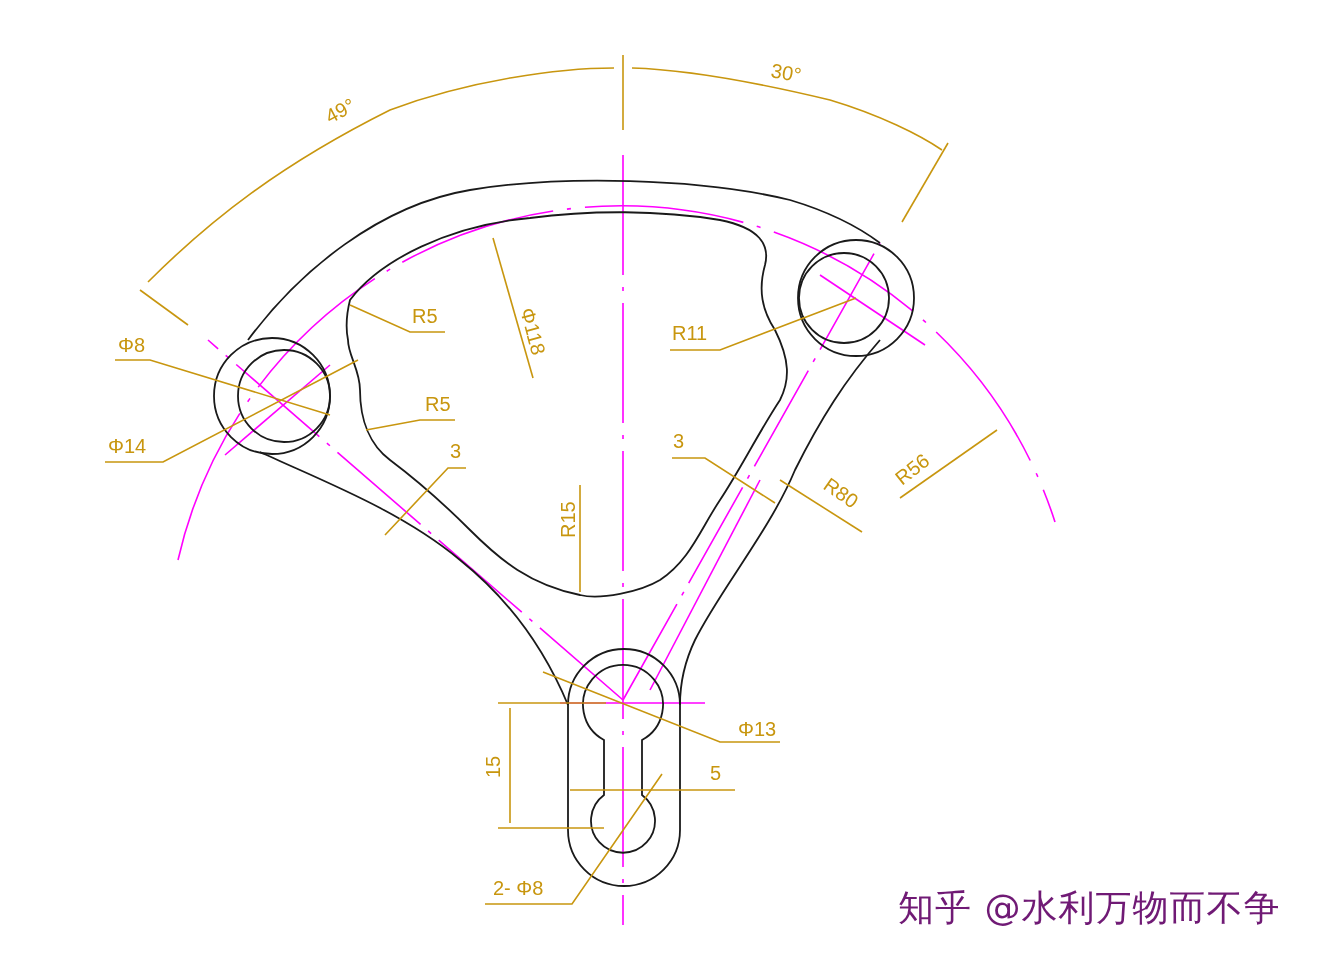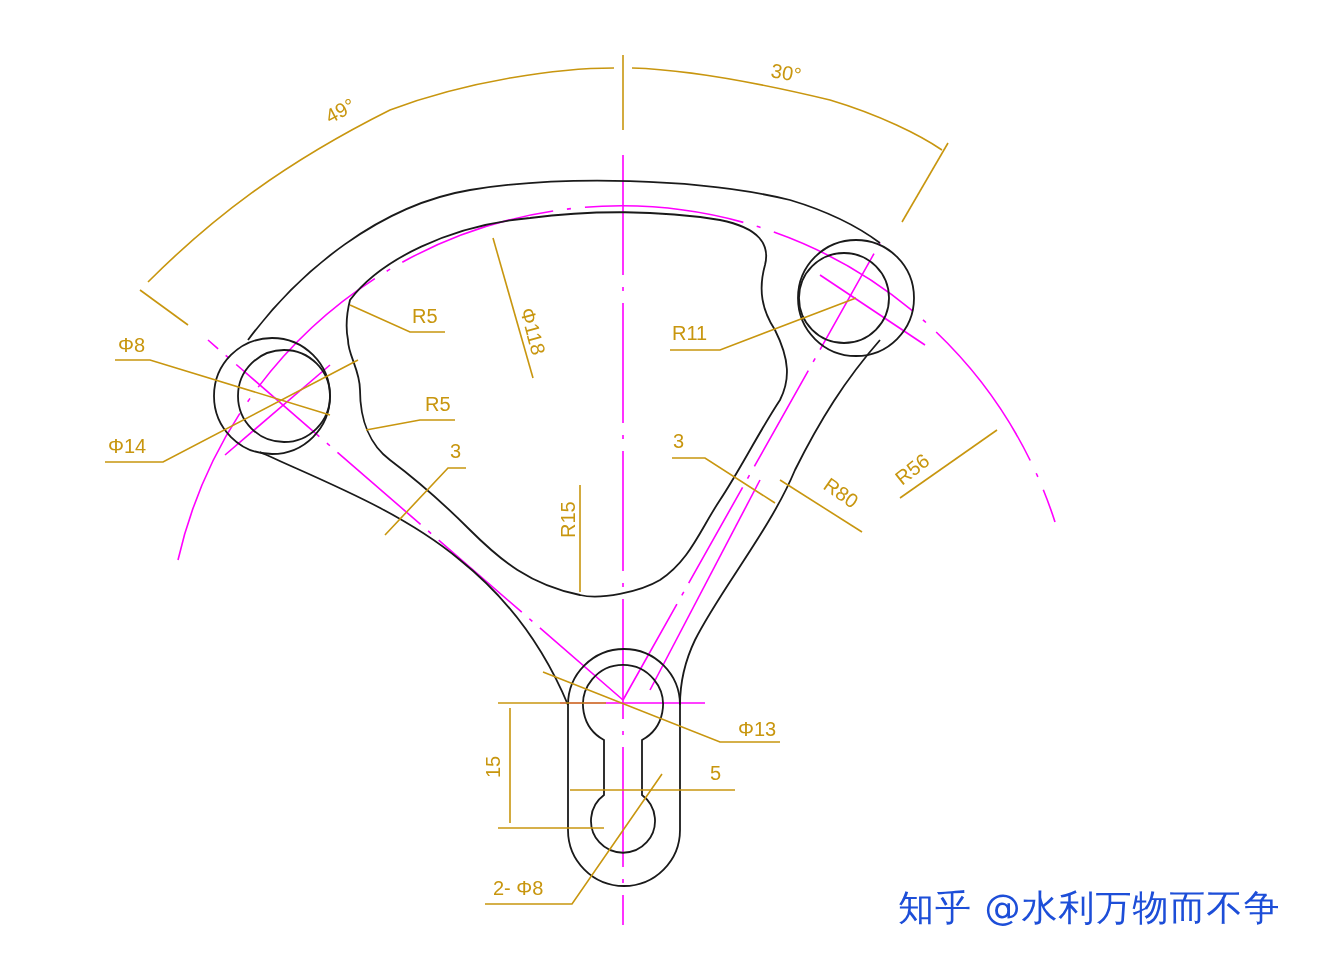--- a/index.html
+++ b/index.html
@@ -1,19 +1,19 @@
 <!DOCTYPE html>
 <html><head>
 <meta charset="utf-8">
 <style>
   html, body { margin: 0; padding: 0; background: #ffffff; }
   #canvas { position: relative; width: 1341px; height: 963px; overflow: hidden; background: #ffffff; }
   svg { position: absolute; left: 0; top: 0; }
   .dim-text { font-family: "Liberation Sans", sans-serif; font-size: 20px; fill: #c8960f; }
-  .wm { position: absolute; left: 898px; top: 884px; font-family: "DejaVu Sans", sans-serif; font-size: 36px; color: #1d4ed8; letter-spacing: 1px; white-space: nowrap; }
+  .wm { position: absolute; left: 898px; top: 884px; font-family: "DejaVu Sans", sans-serif; font-size: 36px; color: #701a75; letter-spacing: 1px; white-space: nowrap; }
 </style>
 </head>
 <body>
 
 <div id="canvas">
 <svg width="1341" height="963" viewBox="0 0 1341 963">
 
   <g stroke="#ff00ff" stroke-width="1.6" fill="none">
 
     <line x1="623" y1="155" x2="623" y2="925" stroke-dasharray="120 12 4 12"></line>

